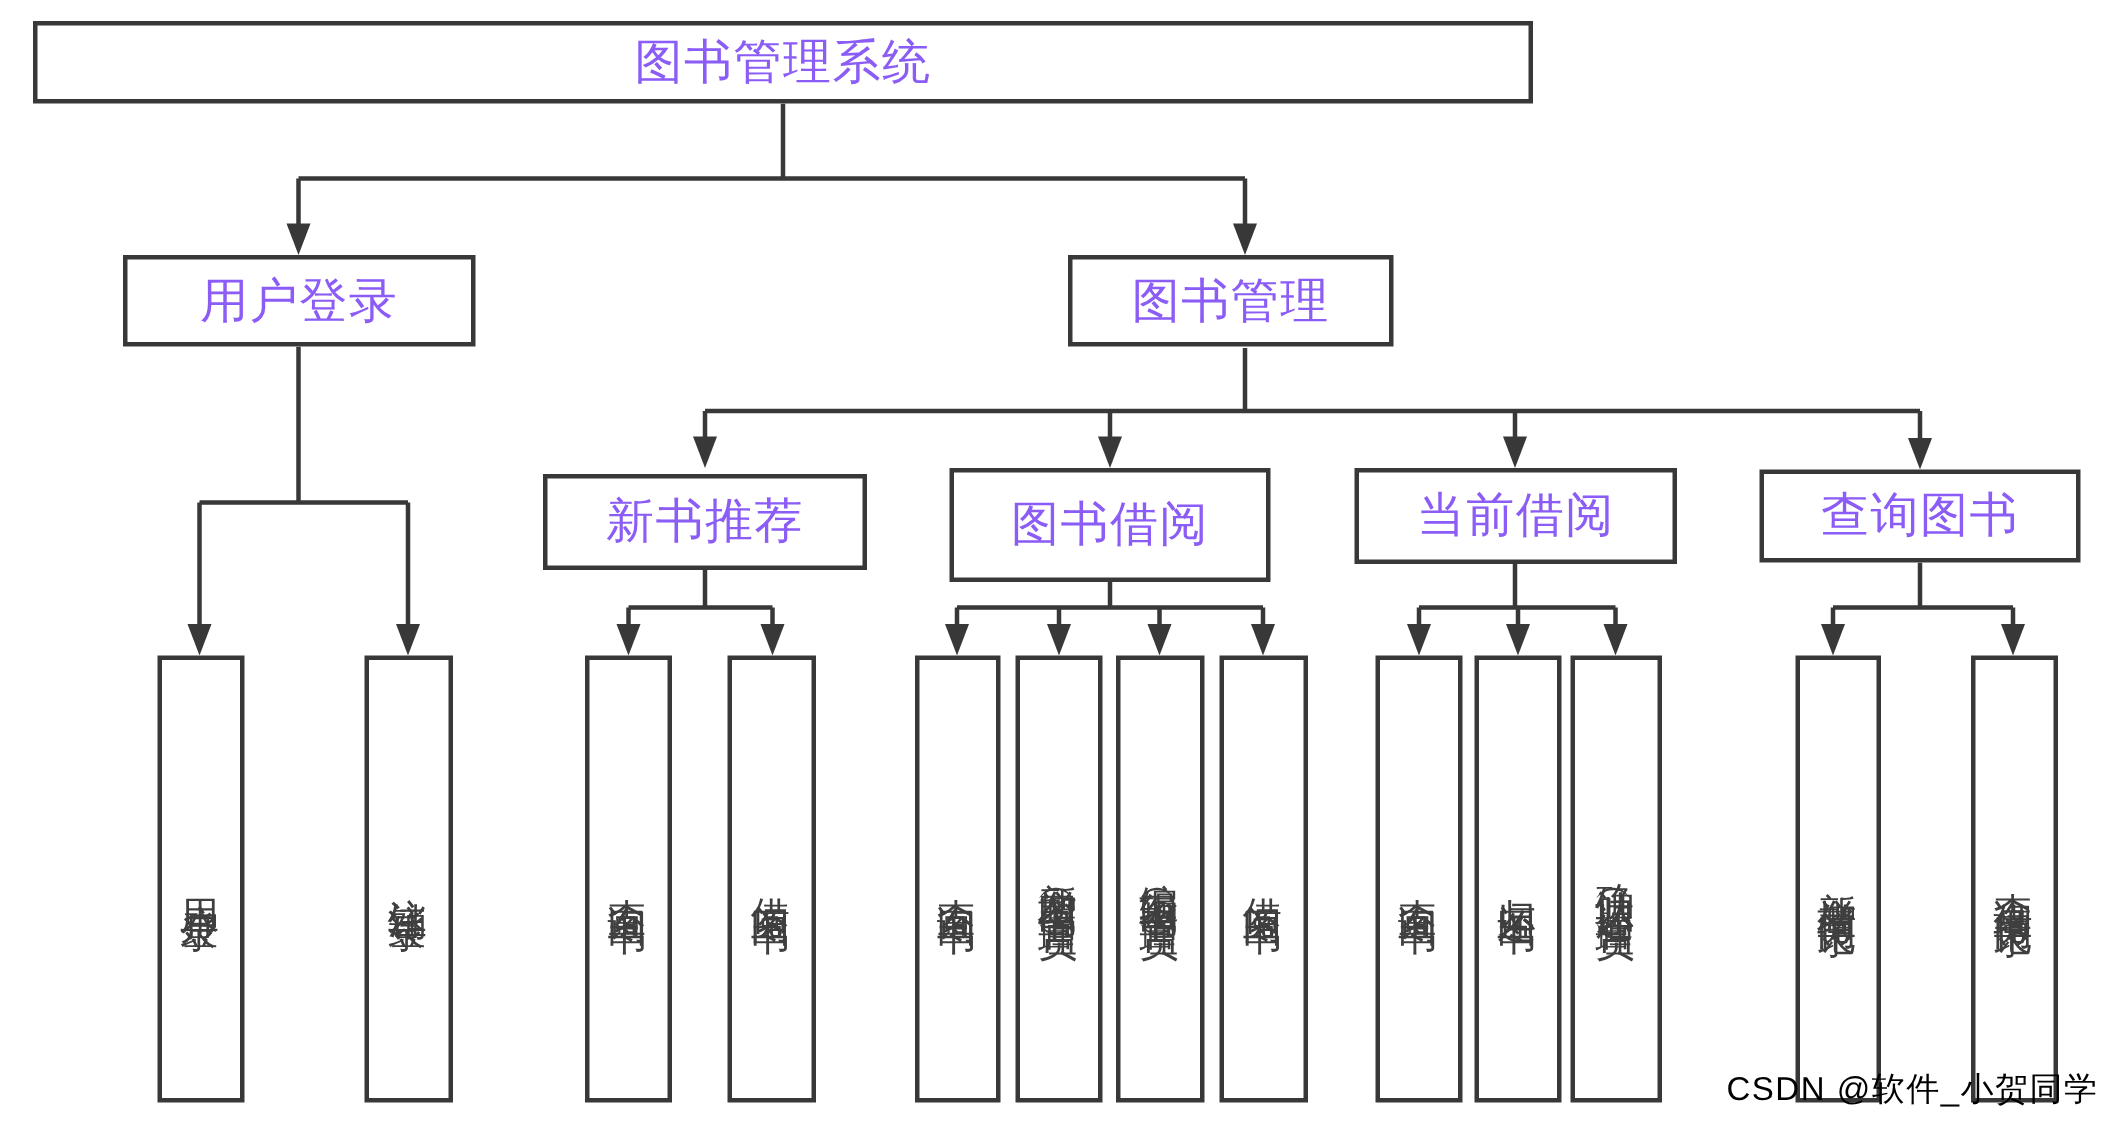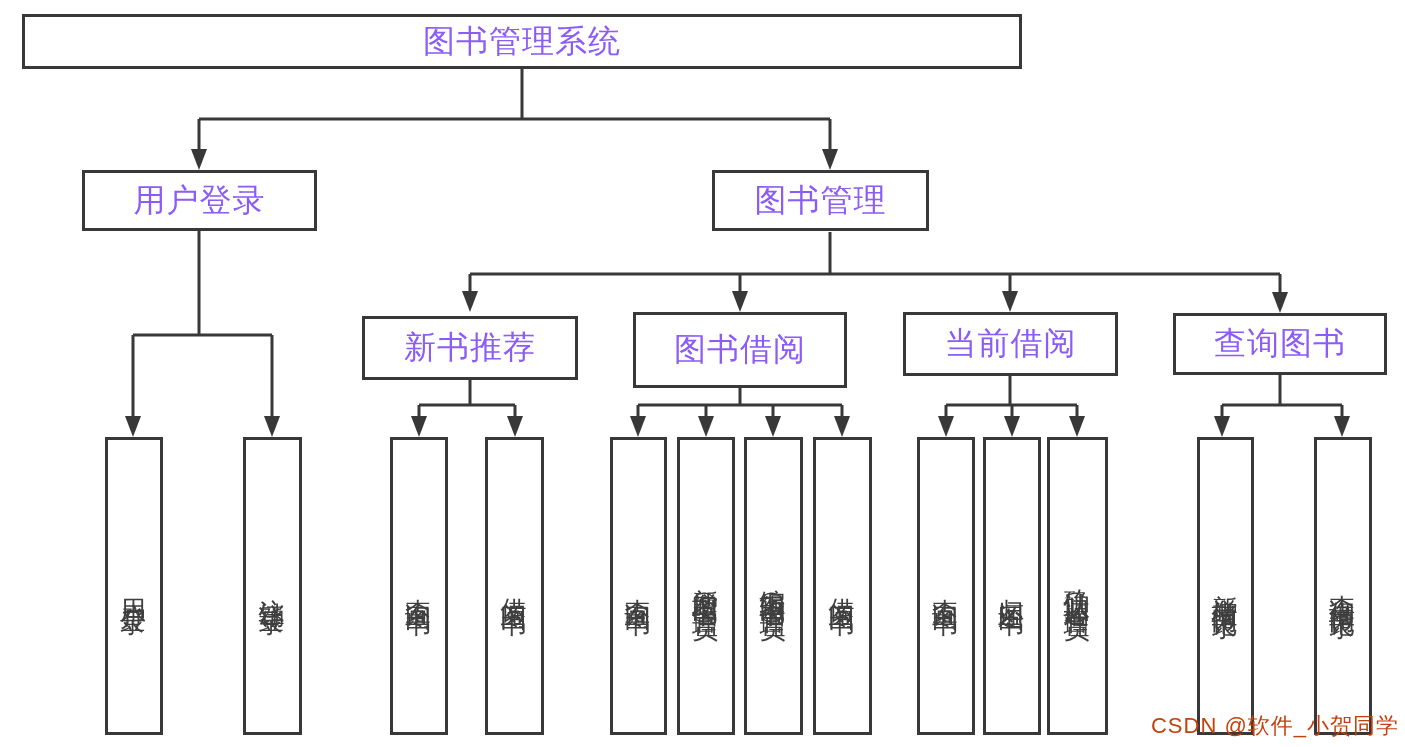--- a/index.html
+++ b/index.html
@@ -28,21 +28,21 @@
     background:#ffffff;
     display:flex;align-items:center;justify-content:center;
     writing-mode:vertical-rl;text-orientation:mixed;
     font-size:26px;color:#3f3f3f;
     letter-spacing:4px;
   }
   .watermark{
     position:absolute;z-index:3;
     right:6px;top:711px;
     font-size:22px;
-    color:#c2410c;
+    color:#000000;
     letter-spacing:1px;
     white-space:nowrap;
   }
 </style>
 </head>
 <body>
 
 <div class="canvas">
 
   <svg class="wires" width="1405" height="747" viewBox="0 0 1405 747">

